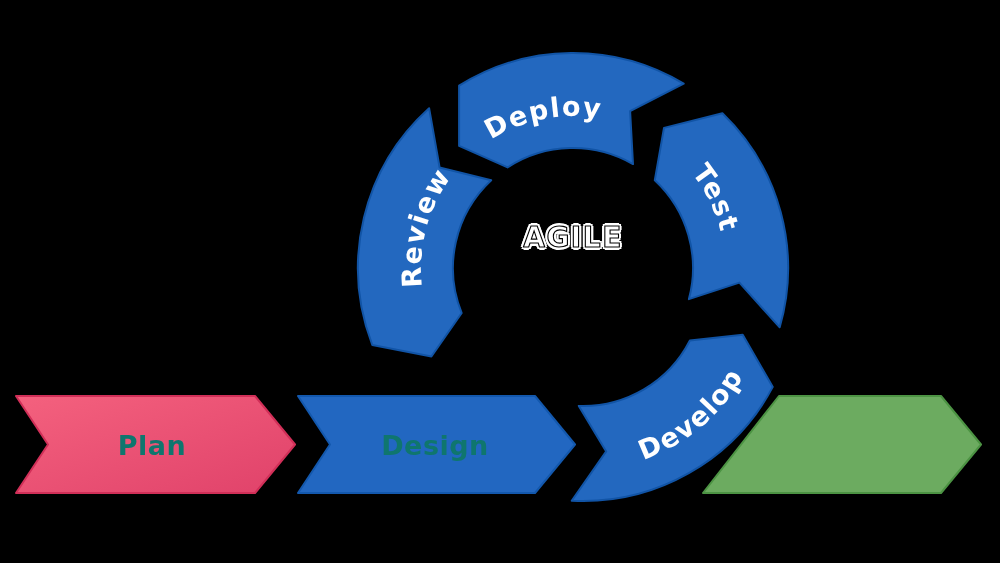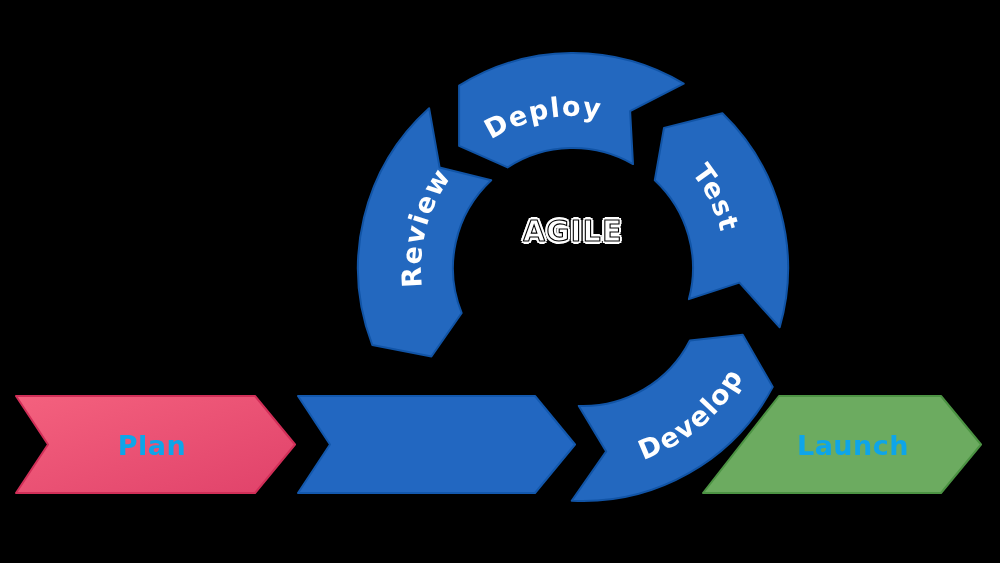--- a/index.html
+++ b/index.html
@@ -1,23 +1,23 @@
 <!DOCTYPE html>
 <html><head>
 <meta charset="utf-8">
 <style>
   html,body{margin:0;padding:0;background:#000;}
   #stage{position:relative;width:1000px;height:563px;background:#000;overflow:hidden;
          font-family:"DejaVu Sans",sans-serif;}
   #diagram-svg{position:absolute;left:0;top:0;}
   .seg-label{font-family:"DejaVu Sans",sans-serif;font-weight:700;font-size:27px;
              fill:#fff;letter-spacing:1.5px;}
-  .arrow-label{position:absolute;transform:translate(-50%,-50%);color:#0ea5e9;
+  .arrow-label{position:absolute;transform:translate(-50%,-50%);color:#0f766e;
                font-weight:700;font-size:27px;letter-spacing:.5px;white-space:nowrap;}
-  .center-label{position:absolute;left:413px;top:212px;width:320px;text-align:center;
+  .center-label{position:absolute;left:413px;top:218px;width:320px;text-align:center;
                 color:#fff;font-weight:700;font-size:28px;line-height:39px;letter-spacing:1.5px;
                 -webkit-text-stroke:1.1px #000;
                 text-shadow:-2px -2px 0 #fff,2px -2px 0 #fff,-2px 2px 0 #fff,2px 2px 0 #fff,
                             0 -2.6px 0 #fff,0 2.6px 0 #fff,-2.6px 0 0 #fff,2.6px 0 0 #fff;}
 </style>
 </head>
 <body>
 
 <div id="stage">
 
@@ -55,14 +55,14 @@
         <path d="M 465.5,375.5 A 152 152 0 0 1 533.7,121.2" id="seg-lab-3" fill="none"></path>
         <text class="seg-label" text-anchor="middle"><textPath href="#seg-lab-3" xlink:href="#seg-lab-3" startOffset="50%">Review</textPath></text>
       </g>
   </svg>
 
   <div class="center-label">
     <div>AGILE</div>
   </div>
 
   <div class="arrow-label" style="left:152px;top:445px;">Plan</div>
-  <div class="arrow-label" style="left:853px;top:445px;">Launch</div>
+  <div class="arrow-label" style="left:435px;top:445px;">Design</div>
 </div>
 
 </body></html>

